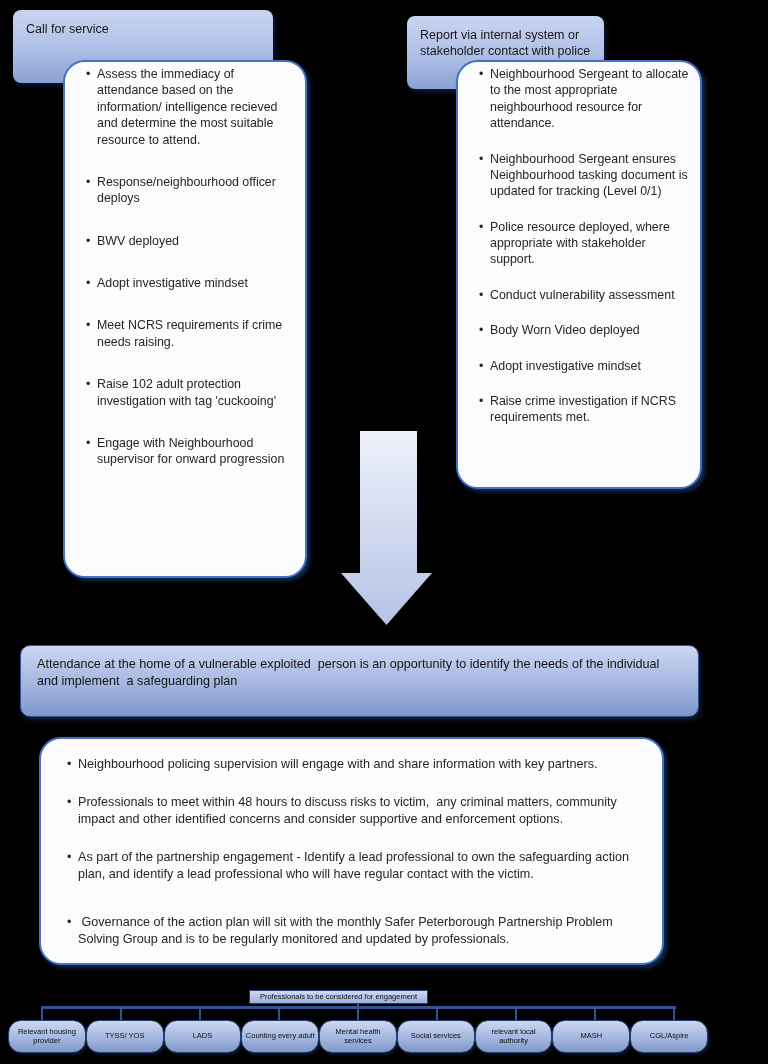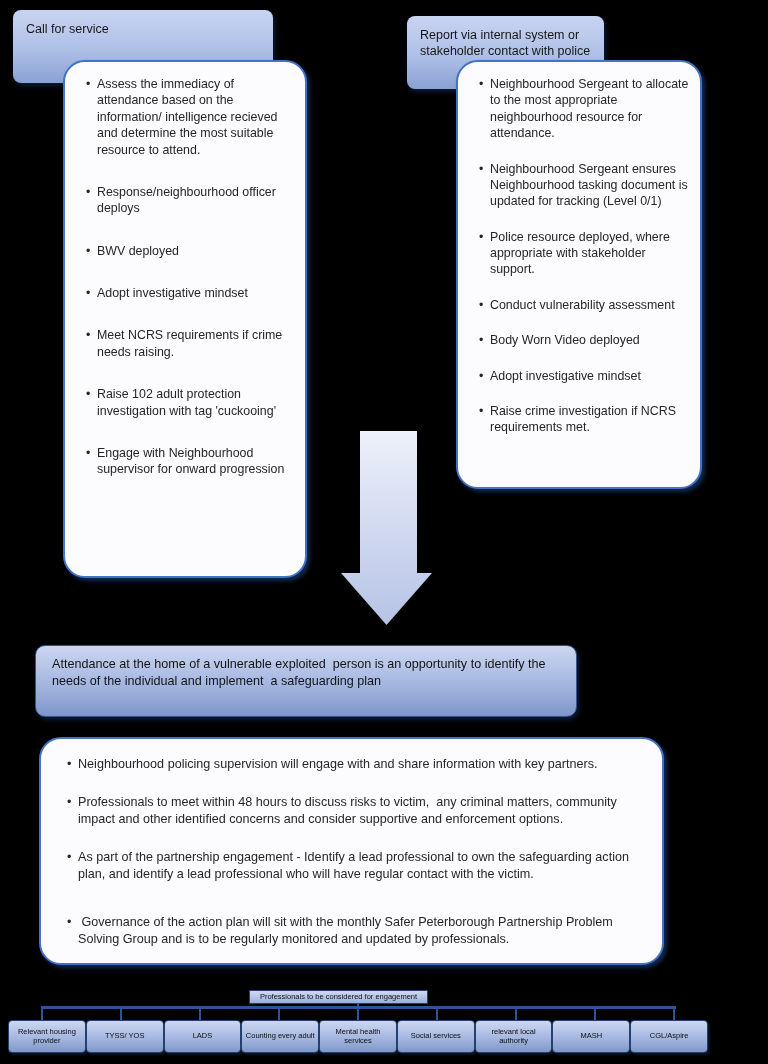--- a/index.html
+++ b/index.html
@@ -15,34 +15,34 @@
     box-shadow:2px 3px 5px #0d1b38;
   }
   .grad-box .hdr-text { display:block; padding:11px 13px; font-size:12.5px; line-height:1.3; color:#161616; }
   
   .white-box {
     position:absolute; background:#fcfcfe;
     border:2px solid #4472c4; border-radius:22px;
     box-shadow:3px 3px 4px #132a52;
     box-sizing:border-box;
   }
-  .white-box .bullets { padding:14px 10px 0 21px; }
+  .white-box .bullets { padding:4px 10px 0 21px; }
   .bullet { position:relative; padding-left:11px; white-space:pre-wrap; font-size:12.4px; line-height:1.32; color:#262626; }
   .bullet::before { content:"\2022"; position:absolute; left:0; top:0; }
   .flow-left .bullet { margin-bottom:26px; }
   .flow-right .bullet { margin-bottom:19px; }
   
   .down-arrow {
     position:absolute; left:341px; top:431px; width:91px; height:194px;
     background:linear-gradient(180deg,#eef1fa 0%,#ccd5ee 60%,#b6c3e5 100%);
     clip-path:polygon(20.9% 0%, 83.5% 0%, 83.5% 73.2%, 100% 73.2%, 50% 100%, 0% 73.2%, 20.9% 73.2%);
   }
   
   .banner {
-    position:absolute; left:35px; top:645px; width:542px; height:72px;
+    position:absolute; left:20px; top:645px; width:679px; height:72px;
     background:linear-gradient(180deg,#ccd6f1 0%,#a4b6e0 55%,#7e96ca 100%);
     border:1px solid #33508f; border-radius:10px;
     box-shadow:2px 3px 5px #0d1b38; box-sizing:border-box;
   }
   .banner .banner-text { display:block; padding:10px 16px; font-size:12.6px; line-height:1.38; white-space:pre-wrap; color:#141414; }
   
   .partnership-box { position:absolute; left:39px; top:737px; width:625px; height:228px; }
   .partnership-box .bullets { padding:17px 18px 0 26px; }
   .partnership-box .bullet { font-size:12.6px; line-height:1.34; margin-bottom:21px; }
   .partnership-box .bullet:nth-child(4) { margin-top:32px; }
@@ -54,21 +54,21 @@
     font-size:7.5px; line-height:11px; text-align:center; color:#111;
   }
   .org-hline { position:absolute; left:41px; top:1006px; width:635px; height:3px; background:#2f5496; }
   .org-stub { position:absolute; width:2px; background:#2f5496; }
   .stub-label { top:1003px; height:4px; }
   .stub-box { top:1008px; height:12px; }
   .org-row { position:absolute; left:8px; top:1020px; width:700px; height:33px; display:flex; justify-content:space-between; }
   .org-box {
     width:84px; height:33px; box-sizing:border-box;
     background:linear-gradient(180deg,#ccd7f2 0%,#a5b7e0 55%,#7f97c9 100%);
-    border:1px solid #24406e; border-radius:4px;
+    border:1px solid #24406e; border-radius:13px;
     box-shadow:2px 2px 2px #0a1426;
     display:flex; align-items:center; justify-content:center; text-align:center;
     font-size:7.5px; line-height:1.15; color:#0d0d0d; padding:1px 2px;
   }
   
   .header-left  { left:13px;  top:10px; width:260px; height:73px; z-index:1; }
   .header-right { left:407px; top:16px; width:197px; height:73px; z-index:1; }
   .flow-left  { left:63px;  top:60px; width:244px; height:518px; z-index:2; }
   .flow-right { left:456px; top:60px; width:246px; height:429px; z-index:2; }
 </style>

